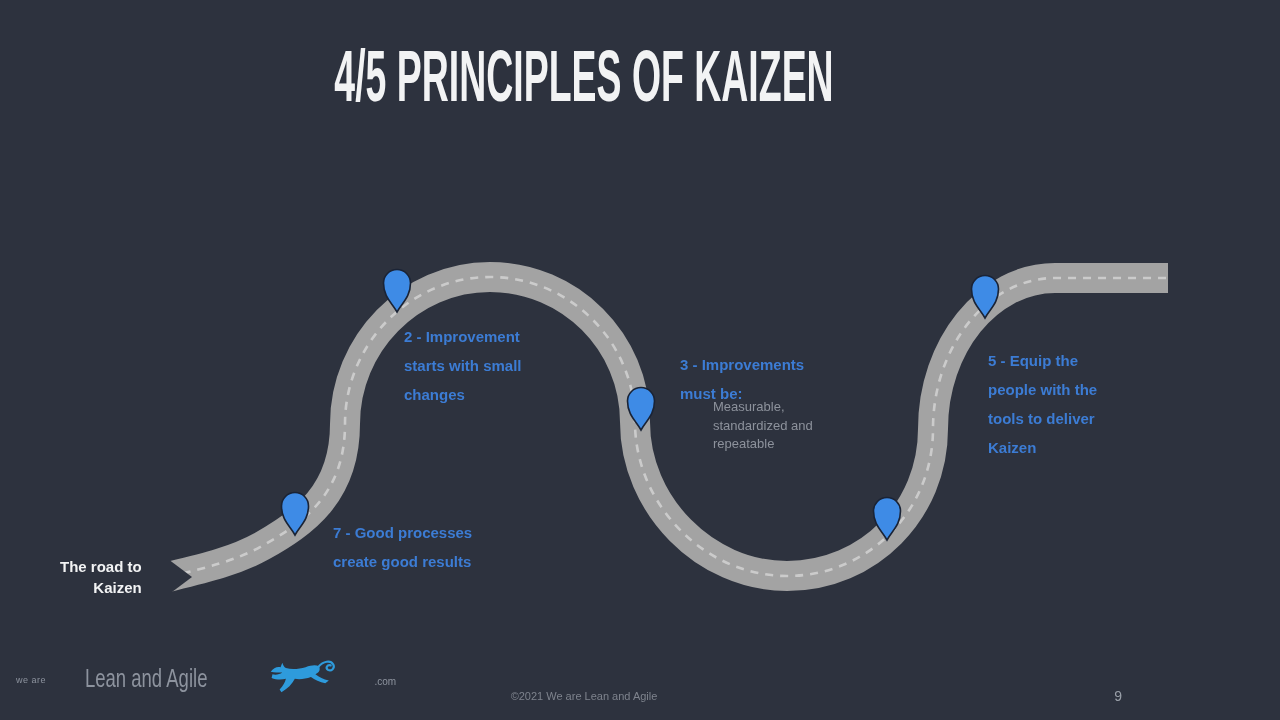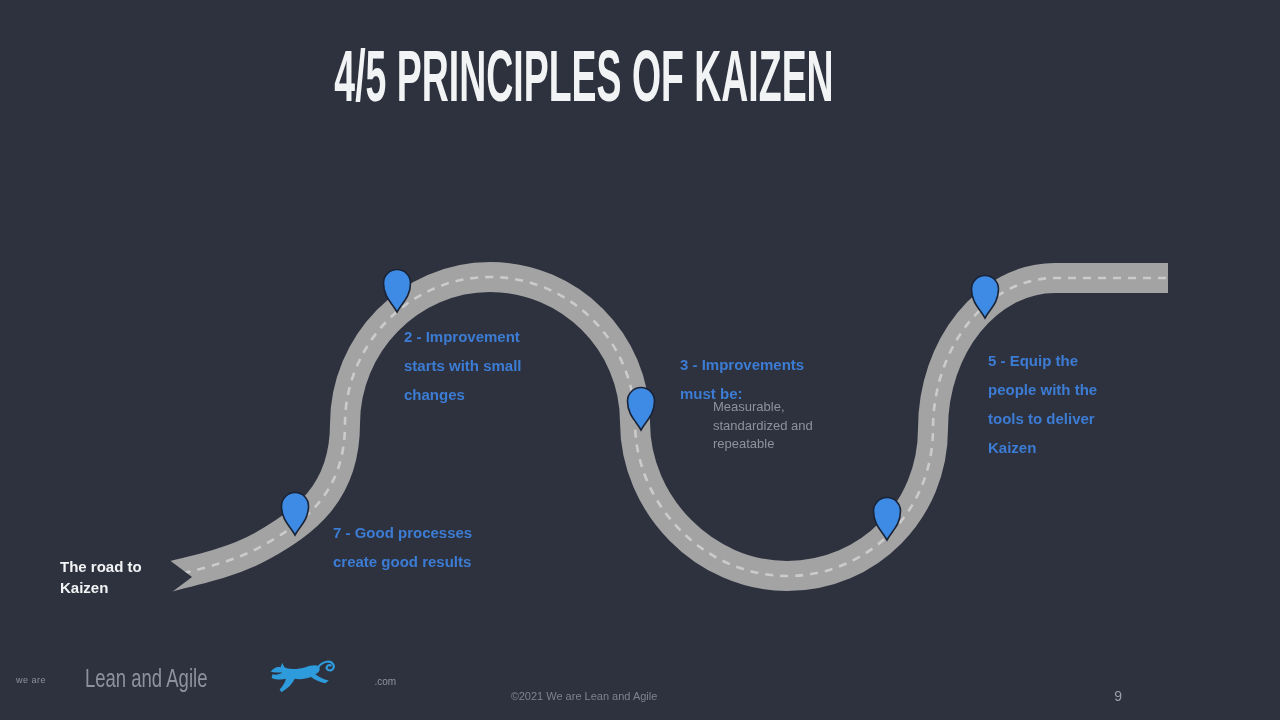--- a/index.html
+++ b/index.html
@@ -39,21 +39,21 @@
     font-size:15px;font-weight:700;line-height:29px;
     white-space:pre-line;
   }
   .substep{
     position:absolute;color:var(--muted);
     font-size:13px;font-weight:400;line-height:18.5px;
     white-space:pre-line;
   }
   .road-start-label{
     position:absolute;left:60px;top:556px;color:var(--white-text);
-    font-size:15px;font-weight:700;line-height:21px;white-space:pre-line;
+    font-size:15px;font-weight:700;line-height:21px;white-space:pre-line;text-align:right;
   }
 
   .copyright{
     position:absolute;left:0;right:0;bottom:18px;text-align:center;
     color:var(--footer);font-size:11px;
   }
   .page-number{
     position:absolute;right:46px;bottom:16px;
     color:#9aa0a9;font-size:14px;
   }

